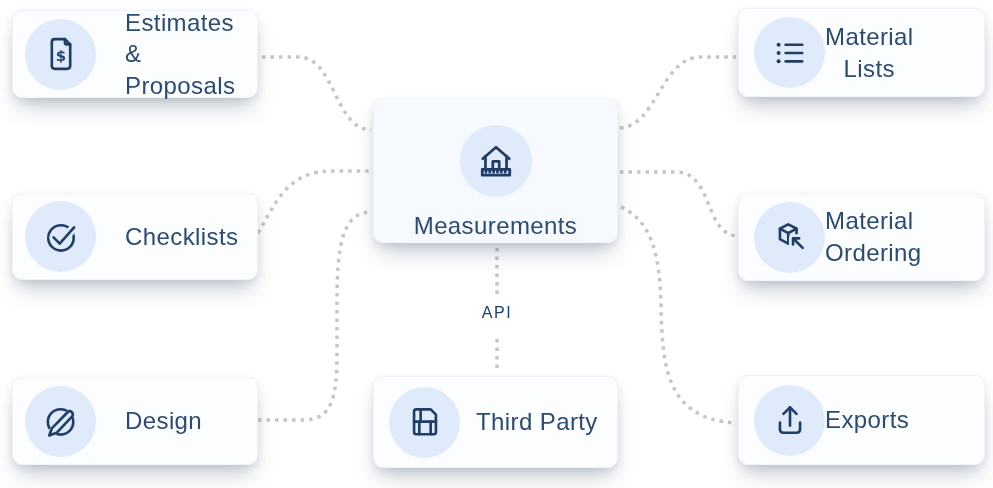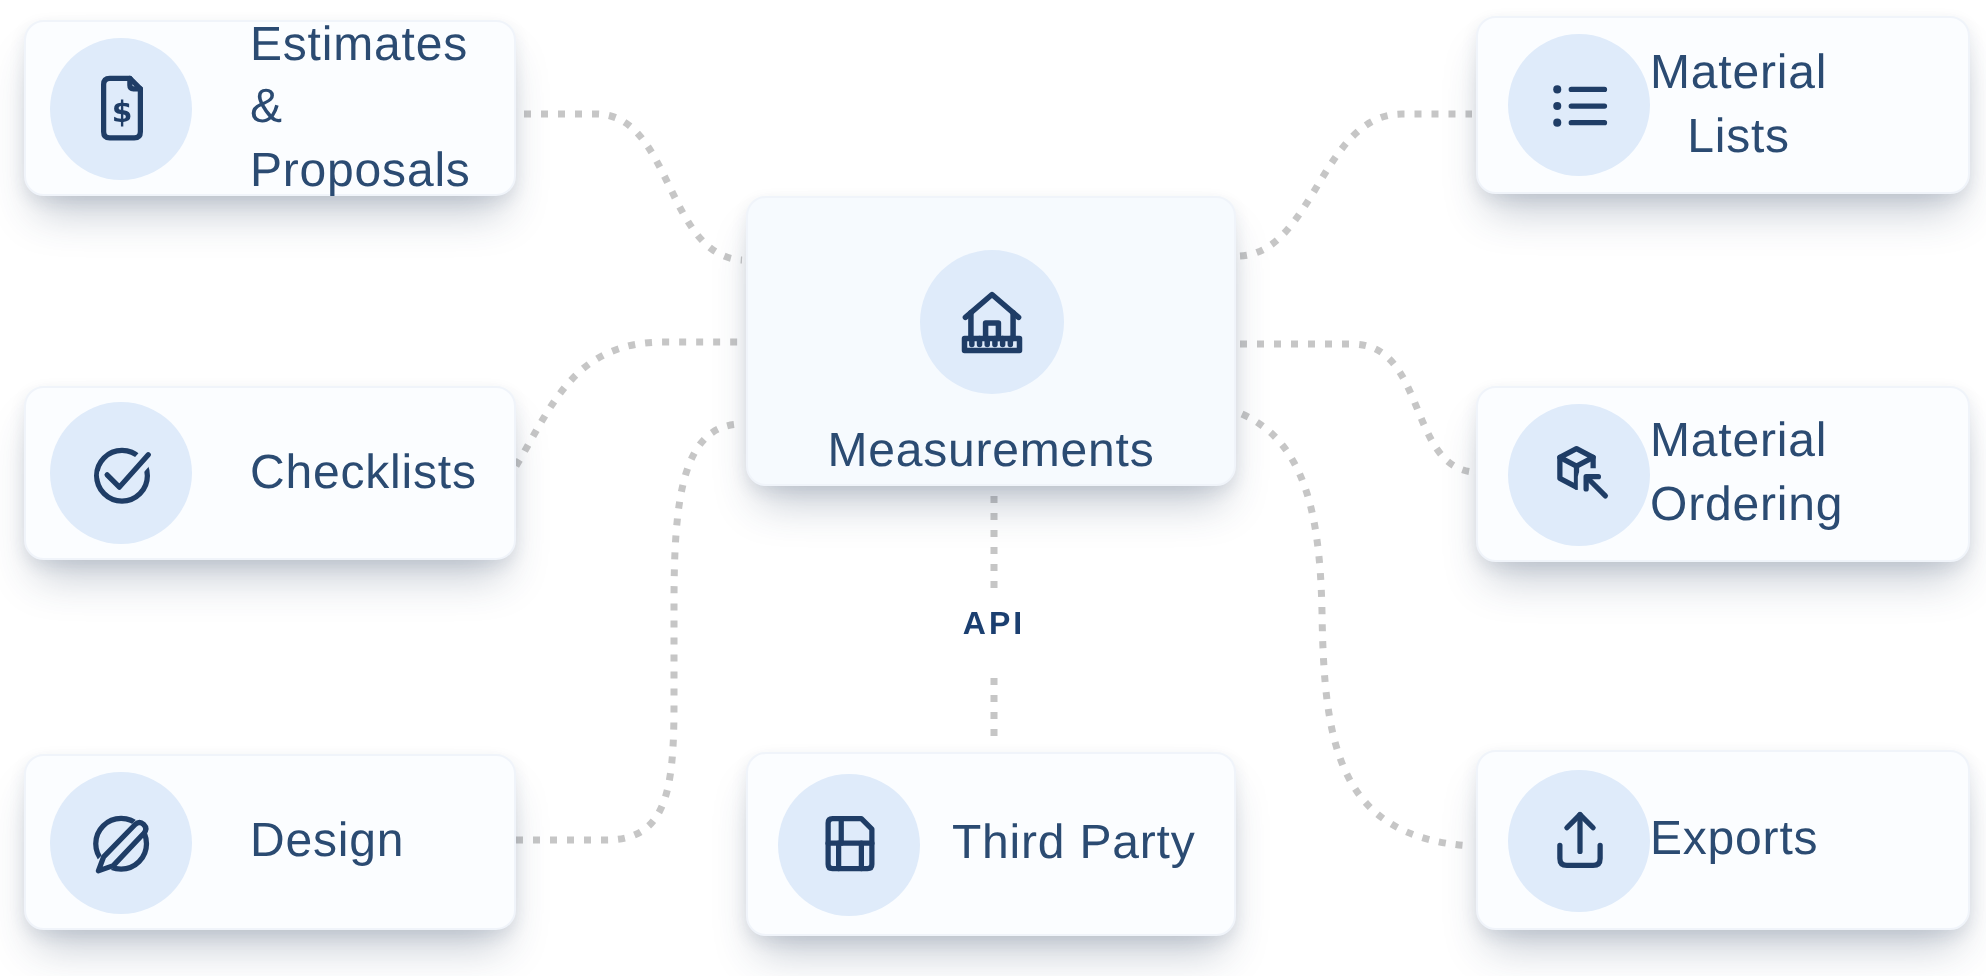--- a/index.html
+++ b/index.html
@@ -54,21 +54,21 @@
     background:var(--center-card-bg);
     flex-direction:column;justify-content:flex-end;
     padding-top:28px;gap:13px;
   }
   .card--measurements .circle{width:72px;height:72px;}
   .card--third-party{left:373px;top:376px;width:245px;height:92px;padding-left:15px;gap:16px;}
   .api-label{
     position:absolute;z-index:1;left:447px;top:304px;width:100px;
     text-align:center;
     color:var(--api-text);
-    font-size:16px;font-weight:700;letter-spacing:1.5px;
+    font-size:16px;font-weight:400;letter-spacing:1.5px;
   }
 </style>
 </head>
 <body>
 
 <div class="stage">
 
   <svg class="connectors" width="993" height="488" viewBox="0 0 993 488" aria-hidden="true">
     <path class="dotline" d="M262 57 L298 57 C336 57 333 128 371 130"></path>
     <path class="dotline" d="M258 233 C276 203 287 171 332 171 L371 171"></path>

